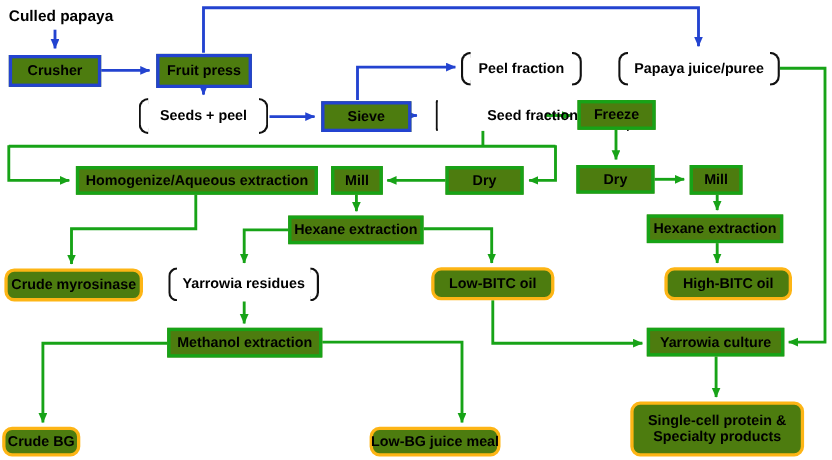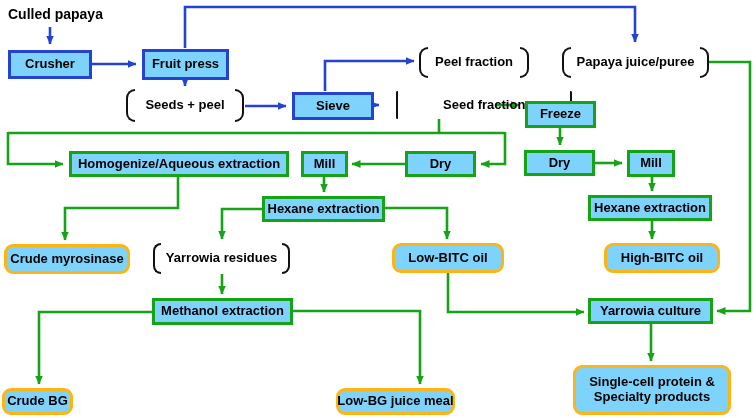--- a/index.html
+++ b/index.html
@@ -4,21 +4,21 @@
 <style>
   html,body{margin:0;padding:0;background:#fff;}
   #canvas{
     position:relative;width:756px;height:418px;background:#ffffff;overflow:hidden;
     font-family:"Liberation Sans",sans-serif;color:#000;
   }
   #wires{position:absolute;left:0;top:0;width:756px;height:418px;}
   .node{
     position:absolute;display:flex;align-items:center;justify-content:center;
     font-size:13px;font-weight:700;line-height:1.15;text-align:center;
-    background:#7dd3fc;box-sizing:border-box;white-space:nowrap;
+    background:#4d7c0f;box-sizing:border-box;white-space:nowrap;
   }
   .bluebox{border:3px solid #2343d0;}
   .greenbox{border:3px solid #17a317;}
   .orangebox{border:3px solid #fdb515;border-radius:9px;}
   .plain{background:transparent;font-size:14px;}
   .bracegrp{background:transparent;justify-content:space-between;}
   .brk{display:block;width:9px;align-self:stretch;box-sizing:border-box;border:2.5px solid #111;background:transparent;}
   .brk.l{border-right:none;border-radius:9px 0 0 9px;}
   .brk.r{border-left:none;border-radius:0 9px 9px 0;}
   .brace-label{padding:0 5px;}
@@ -104,21 +104,21 @@
     <span class="brace-label">Papaya juice/puree</span>
     <span class="brk r"></span>
   </div>
 
   <div class="node bracegrp" style="left:396px;top:91px;width:133px;height:28px;gap:40px;">
     <span class="brk l"></span>
     <span class="brace-label">Seed fraction</span>
     <span class="brk r"></span>
   </div>
 
-  <div class="node greenbox" style="left:525px;top:91px;width:71px;height:27px;margin-top:10px;">
+  <div class="node greenbox" style="left:525px;top:91px;width:71px;height:27px;">
     <span>Freeze</span>
   </div>
 
   <div class="node greenbox" style="left:69px;top:151px;width:220px;height:26px;">
     <span>Homogenize/Aqueous extraction</span>
   </div>
 
   <div class="node greenbox" style="left:301px;top:151px;width:47px;height:26px;">
     <span>Mill</span>
   </div>

